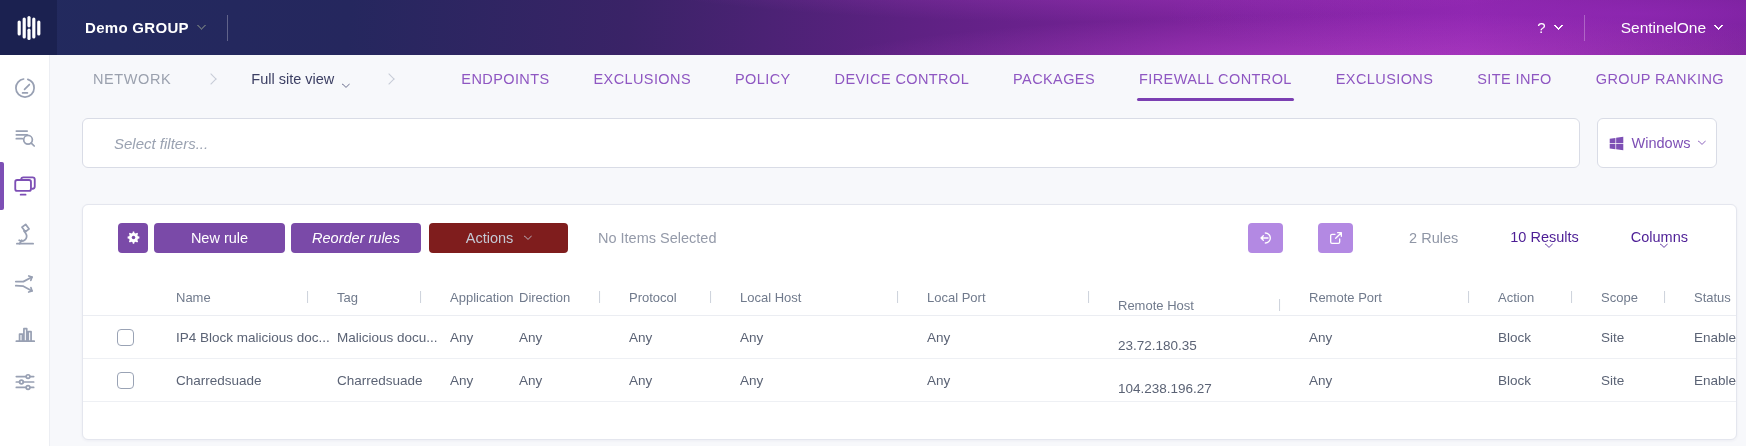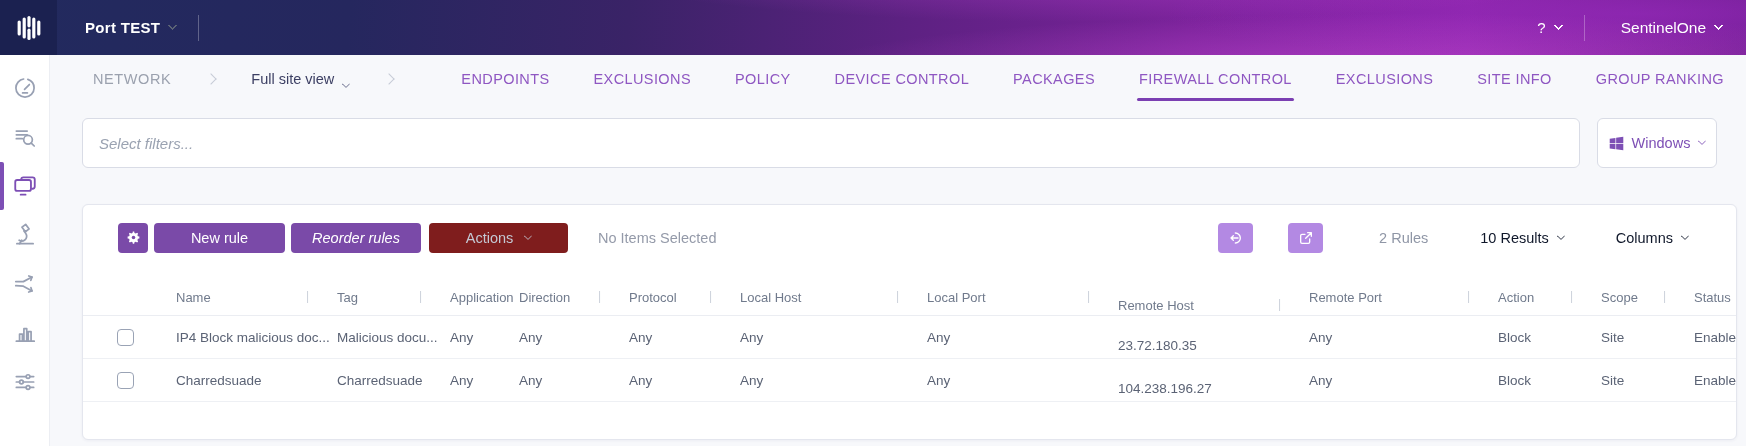--- a/index.html
+++ b/index.html
@@ -57,21 +57,21 @@
   .scope-select .chev { border-width:1.7px; color:#565a7e; }
   .tabs { display:flex; align-items:center; height:100%; gap:44px; margin-left:32px; }
   .tab { color:#8f57c2; font-size:14.5px; letter-spacing:.4px; height:100%;
     display:flex; align-items:center; position:relative; cursor:pointer; white-space:nowrap; }
   .tab.active::after { content:''; position:absolute; left:-2px; right:-2px; bottom:1px;
     height:3px; background:#7b3fb2; border-radius:2px; }
 
   
   .filter-row { display:flex; margin:16px 0 0 32px; }
   .filter-input { width:1498px; height:50px; background:#fff; border:1px solid #d9dce6;
-    border-radius:6px; padding:0 16px; font-size:15px; font-style:italic; color:#6a7284;
+    border-radius:6px; padding:0 31px; font-size:15px; font-style:italic; color:#6a7284;
     outline:none; font-family:inherit; }
   .filter-input::placeholder { color:#9aa2b1; font-style:italic; }
   .os-select { width:120px; height:50px; background:#fff; border:1px solid #d9dce6;
     border-radius:6px; margin-left:17px; display:flex; align-items:center;
     justify-content:center; color:#7d4fb5; font-size:14.5px; cursor:pointer; flex:none; }
   .os-select .chev { border-width:1.7px; }
   .os-select svg { width:15px; height:15px; margin-right:8px; }
 
   
   .panel { position:absolute; left:32px; top:149px; width:1655px; height:236px;
@@ -93,22 +93,22 @@
   .btn-disabled .chev { border-width:1.7px; margin-left:12px; }
   .no-items { color:#949aa9; font-size:14.5px; margin-left:30px; }
 
   .toolbar-right { margin-left:auto; display:flex; align-items:center;gap:28px; }
   .btn-lav { width:35px; height:30px; background:#b389e3; color:#fff;
     border:none; border-radius:4px; display:flex; align-items:center;
     justify-content:center; cursor:pointer; }
   .btn-lav + .btn-lav { margin-left:7px; }
   .btn-lav svg { width:16px; height:16px; }
   .rules-count { color:#8f96a6; font-size:14.5px; margin-left:28px; }
-  .link-select { color:#0f172a; font-size:14.5px; margin-left:24px; display:flex;
-    align-items:center; cursor:pointer; }
+  .link-select { color:#4c1d95; font-size:14.5px; margin-left:24px; display:flex;
+    align-items:center; cursor:pointer;flex-direction:column; }
   .link-select .chev { border-width:1.7px; }
 
   
   .thead { display:flex; align-items:center; width:1731px; height:37px;
     margin-top:26px; border-bottom:1px solid #ebedf2; font-size:13px; color:#707a8c; }
   .trow  { display:flex; align-items:center; width:1731px; height:43px;
     border-bottom:1px solid #eef0f4; font-size:13.5px; color:#5b6375; cursor:pointer; }
   .hcell, .tcell { flex:none; position:relative; padding-right:10px;
     white-space:nowrap; overflow:hidden; }
   .hcell.sep::after { content:'|'; position:absolute; right:28px; top:50%;
@@ -130,21 +130,21 @@
         <rect x="2.6" y="6.5" width="3.2" height="15" rx="1.6"></rect>
         <rect x="7.6" y="3.5" width="3.2" height="21" rx="1.6"></rect>
         <rect x="12.4" y="2" width="3.2" height="11.4" rx="1.6"></rect>
         <rect x="12.4" y="14.6" width="3.2" height="11.4" rx="1.6"></rect>
         <rect x="17.2" y="3.5" width="3.2" height="21" rx="1.6"></rect>
         <rect x="22.2" y="6.5" width="3.2" height="15" rx="1.6"></rect>
       </g>
     </svg>
   </div>
   <div class="site-switcher">
-    <span class="site-name">Port TEST</span>
+    <span class="site-name">Demo GROUP</span>
     <span class="chev"></span>
   </div>
   <div class="tb-divider d1"></div>
   <div class="topbar-right">
     <div class="help-menu">
       <span>?</span>
       <span class="chev"></span>
     </div>
     <div class="tb-divider"></div>
     <div class="account-menu">

